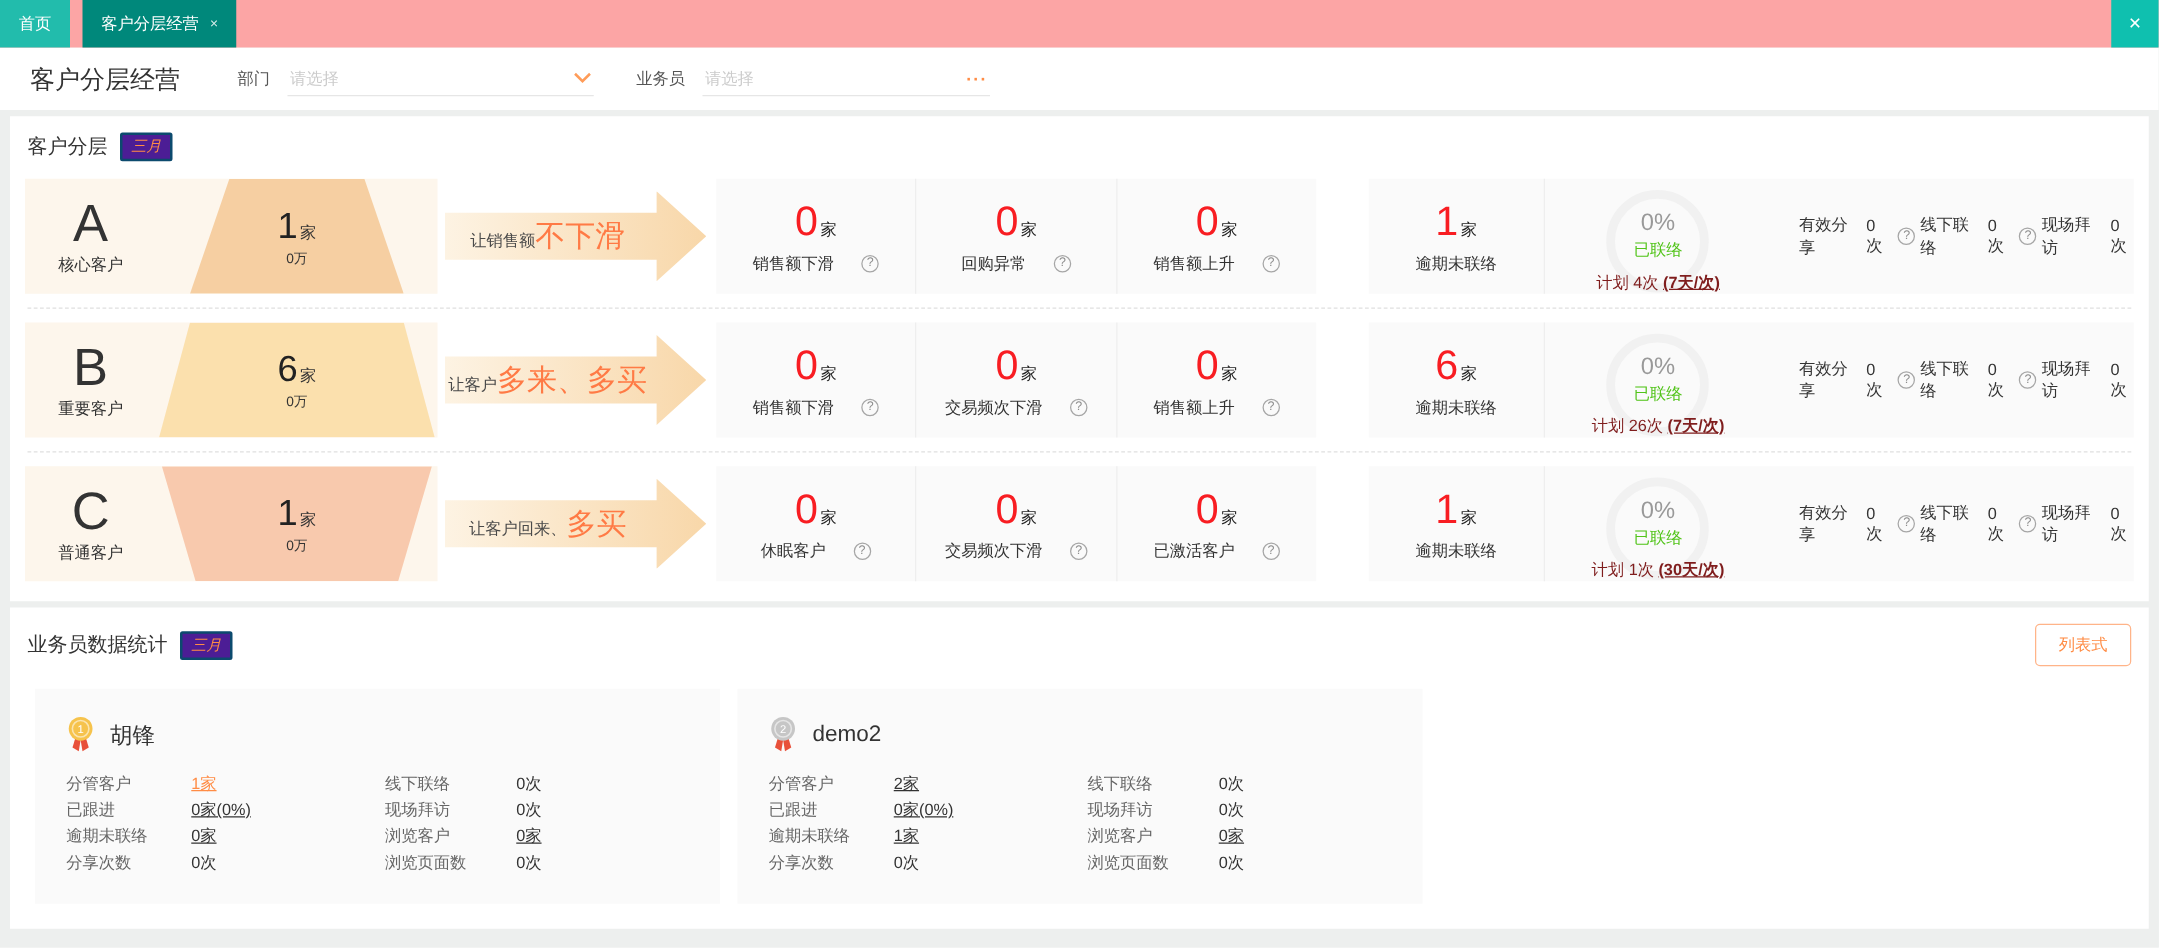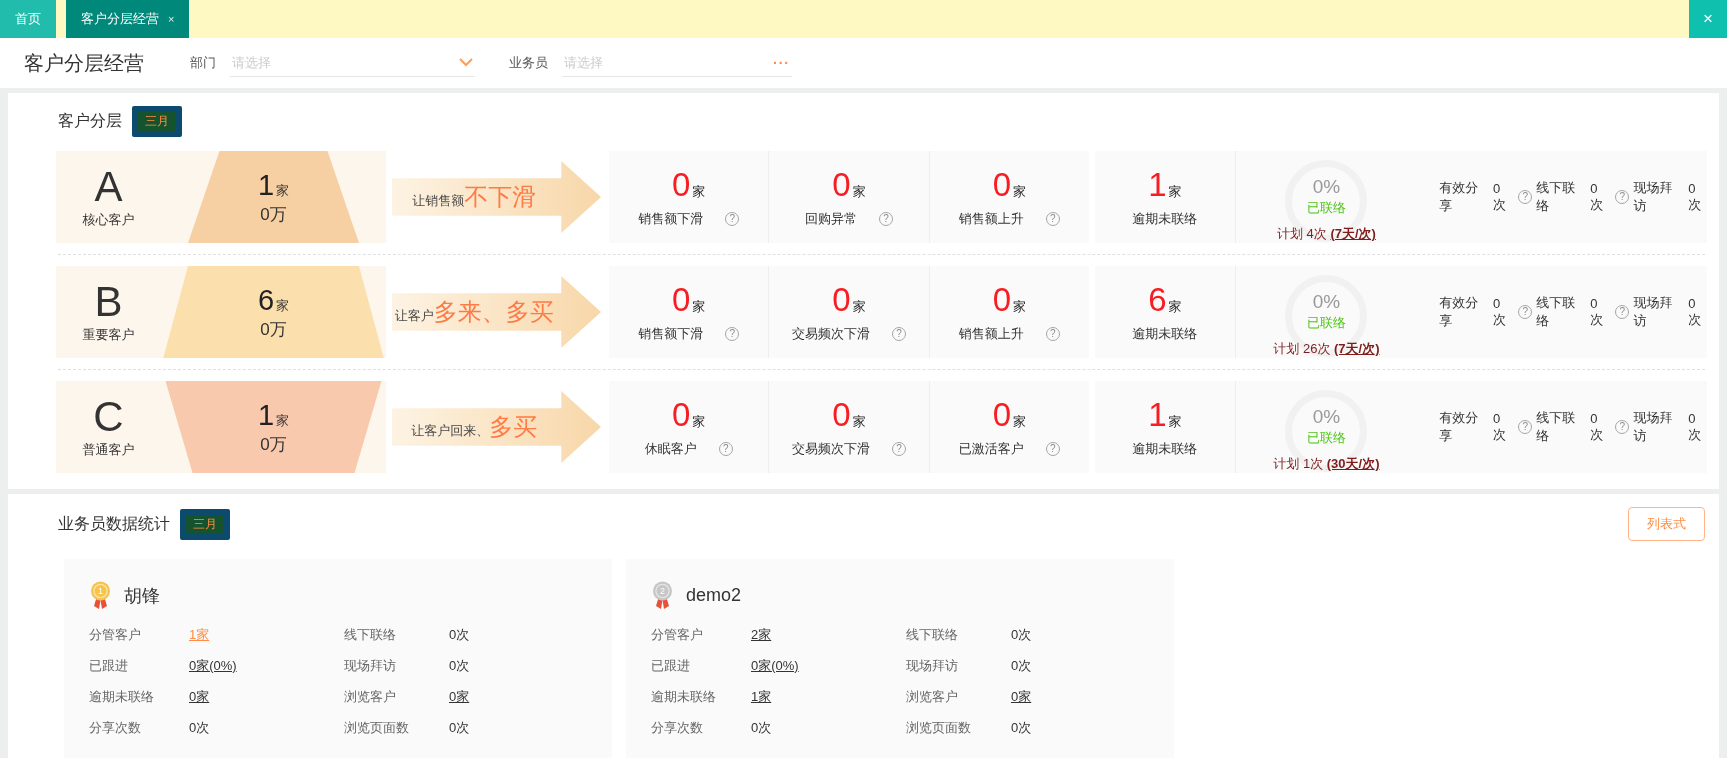--- a/index.html
+++ b/index.html
@@ -1,66 +1,66 @@
 <!DOCTYPE html>
 <html><head>
 <meta charset="utf-8">
 <style>
   * { margin:0; padding:0; box-sizing:border-box; }
   html,body { width:1727px; height:758px; overflow:hidden; background:#edefee;
     font-family:"Liberation Sans","DejaVu Sans",sans-serif; font-size:13px; color:#333; }
 
   
-  .topbar { height:38px; background:#fef9c3; display:flex; align-items:stretch; position:relative; }
+  .topbar { height:38px; background:#fca5a5; display:flex; align-items:stretch; position:relative; }
   .tab { display:flex; align-items:center; padding:0 15px; color:#fff; font-size:13px; cursor:pointer; }
   .tab-home { background:#22bcac; }
   .tab-active { background:#00887b; margin-left:10px; }
   .tab-active .tab-x { margin-left:9px; font-size:11px; opacity:.85; }
   .win-close { position:absolute; right:0; top:0; width:38px; height:38px; background:#0fc0af;
     display:flex; align-items:center; justify-content:center; color:#fff; font-size:17px; cursor:pointer; }
 
   
   .page-header { height:50px; background:#fff; display:flex; align-items:center; padding:0 24px; }
   .page-title { font-size:20px; color:#333; margin-right:46px; }
   .filter { display:flex; align-items:center; }
   .filter-label { color:#555; margin-right:14px; }
   .ufield { width:245px; border-bottom:1px solid #e6e6e6; display:flex; align-items:center;
     justify-content:space-between; padding:4px 2px; color:#ccc; }
   .ufield.staff { width:230px; }
   .chev svg { display:block; }
   .dots { color:#ff8c45; font-weight:bold; letter-spacing:1px; font-size:14px; cursor:pointer; }
   .filter + .filter { margin-left:34px; }
 
   
-  .panel { background:#fff; margin:5px 8px 0 8px;padding-left:36px; }
+  .panel { background:#fff; margin:5px 8px 0 8px; }
   .panel-header { display:flex; align-items:center; padding:13px 14px 10px 14px; }
   .panel-title { font-size:16px; color:#333; }
-  .month-badge { margin-left:10px; font-size:12px; color:#ff8c45; background:#14532d;
-    border:6px solid #0c4a6e; border-radius:2px; padding:1px 7px; }
+  .month-badge { margin-left:10px; font-size:12px; color:#ff8c45; background:#4c1d95;
+    border:2px solid #0c4a6e; border-radius:2px; padding:1px 7px;font-style:italic; }
   .list-btn { margin-left:auto; color:#ff8c45; border:1px solid #ffb489; background:#fff;
     border-radius:4px; font-size:13px; padding:7px 18px; cursor:pointer; }
 
   
   .rows-wrap { padding:4px 12px 16px 12px; }
   .layer-row { height:92px; display:flex; align-items:stretch; }
   .row-sep { border-top:1px dashed #e0e0e0; margin:11px 2px; }
 
   .band-left { width:330px; background:#fdf6ec; display:flex; align-items:center; flex-shrink:0; }
   .letter-block { width:105px; text-align:center; }
   .letter { font-size:42px; line-height:44px; color:#333; }
   .ltype { font-size:13px; color:#333; margin-top:2px; }
   .trap-wrap { flex:1; height:100%; position:relative; display:flex; align-items:center; justify-content:center; }
   .trap { position:absolute; inset:0; }
   .trap-a { background:#f6cfa2; clip-path:polygon(26% 0,74% 0,88% 100%,12% 100%); }
   .trap-b { background:#fbe0ad; clip-path:polygon(12% 0,88% 0,99% 100%,1% 100%); }
   .trap-c { background:#f8c9ad; clip-path:polygon(2% 0,98% 0,86% 100%,14% 100%); }
   .trap-content { position:relative; text-align:center; }
   .tc-num { font-size:29px; color:#222; }
   .tc-unit { font-size:13px; color:#333; margin-left:2px; }
-  .trap-amount { font-size:17px; color:#333; margin-top:1px; }
+  .trap-amount { font-size:11px; color:#333; margin-top:1px; }
 
   .arrow-wrap { width:215px; flex-shrink:0; position:relative; display:flex; align-items:center; }
   .arrow-shape { position:absolute; left:6px; right:0; top:10px; bottom:10px;
     background:linear-gradient(90deg,#fdf3e3 0%,#f8d7a9 100%);
     clip-path:polygon(0 24%,81% 24%,81% 0,100% 50%,81% 100%,81% 76%,0 76%); }
   .arrow-text { position:relative; width:82%; text-align:center; white-space:nowrap; }
   .slogan-prefix { font-size:13px; color:#4a4a4a; }
   .slogan-hl { font-size:24px; color:#ff7a45; }
 
   .stats-g1 { width:480px; margin-left:8px; background:#fafafa; display:flex; flex-shrink:0; }
@@ -83,21 +83,21 @@
   .side-row { display:flex; align-items:center; gap:7px; color:#333; }
 
   .help { width:14px; height:14px; border:1px solid #a6a6a6; border-radius:50%; color:#8c8c8c;
     font-size:10px; line-height:12px; text-align:center; display:inline-block; cursor:pointer; flex-shrink:0; }
 
   
   .cards-wrap { display:flex; gap:14px; padding:8px 20px 20px 20px; }
   .person-card { width:548px; background:#fafafa; padding:22px 25px 24px 25px; }
   .card-head { display:flex; align-items:center; gap:12px; margin-bottom:16px; }
   .card-name { font-size:18px; color:#333; }
-  .card-grid { display:grid; grid-template-columns:100px 155px 105px 1fr; row-gap:13px; align-items:center; }
+  .card-grid { display:grid; grid-template-columns:100px 155px 105px 1fr; row-gap:3px; align-items:center; }
   .cg-label { color:#666; }
   .cg-val { color:#333; }
   .lnk { text-decoration:underline; cursor:pointer; }
   .orange { color:#ff8c45; }
 </style>
 </head>
 <body>
 
 <div class="topbar">
   <div class="tab tab-home">

